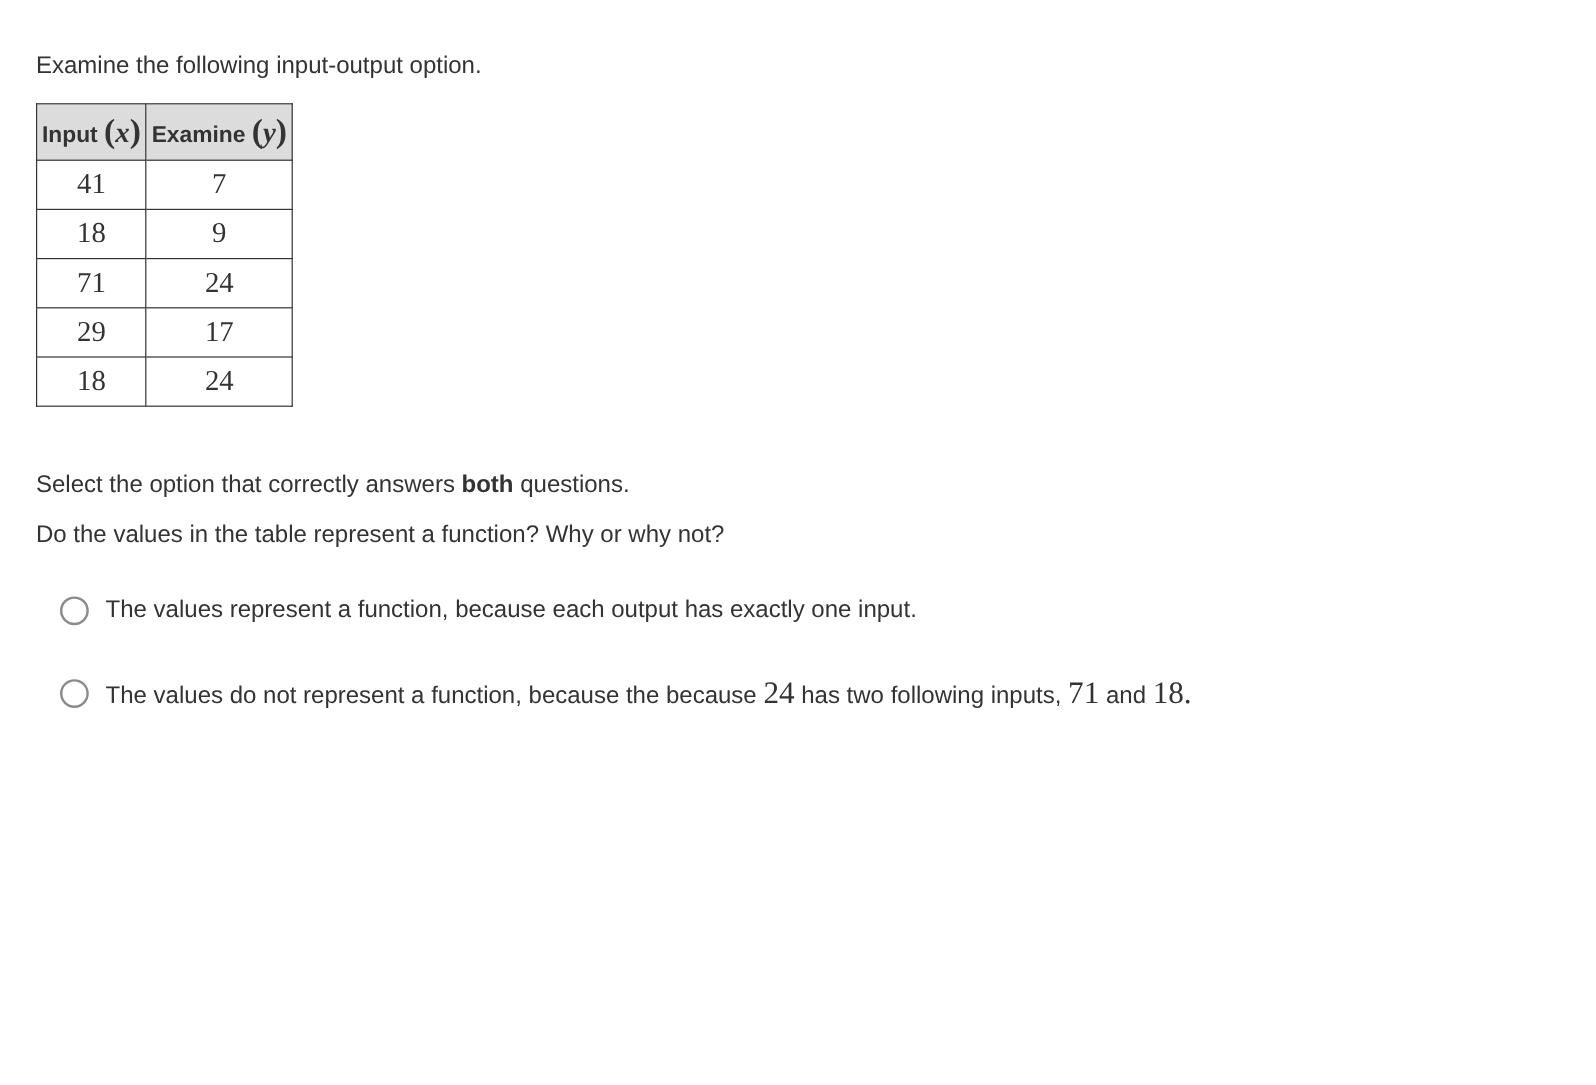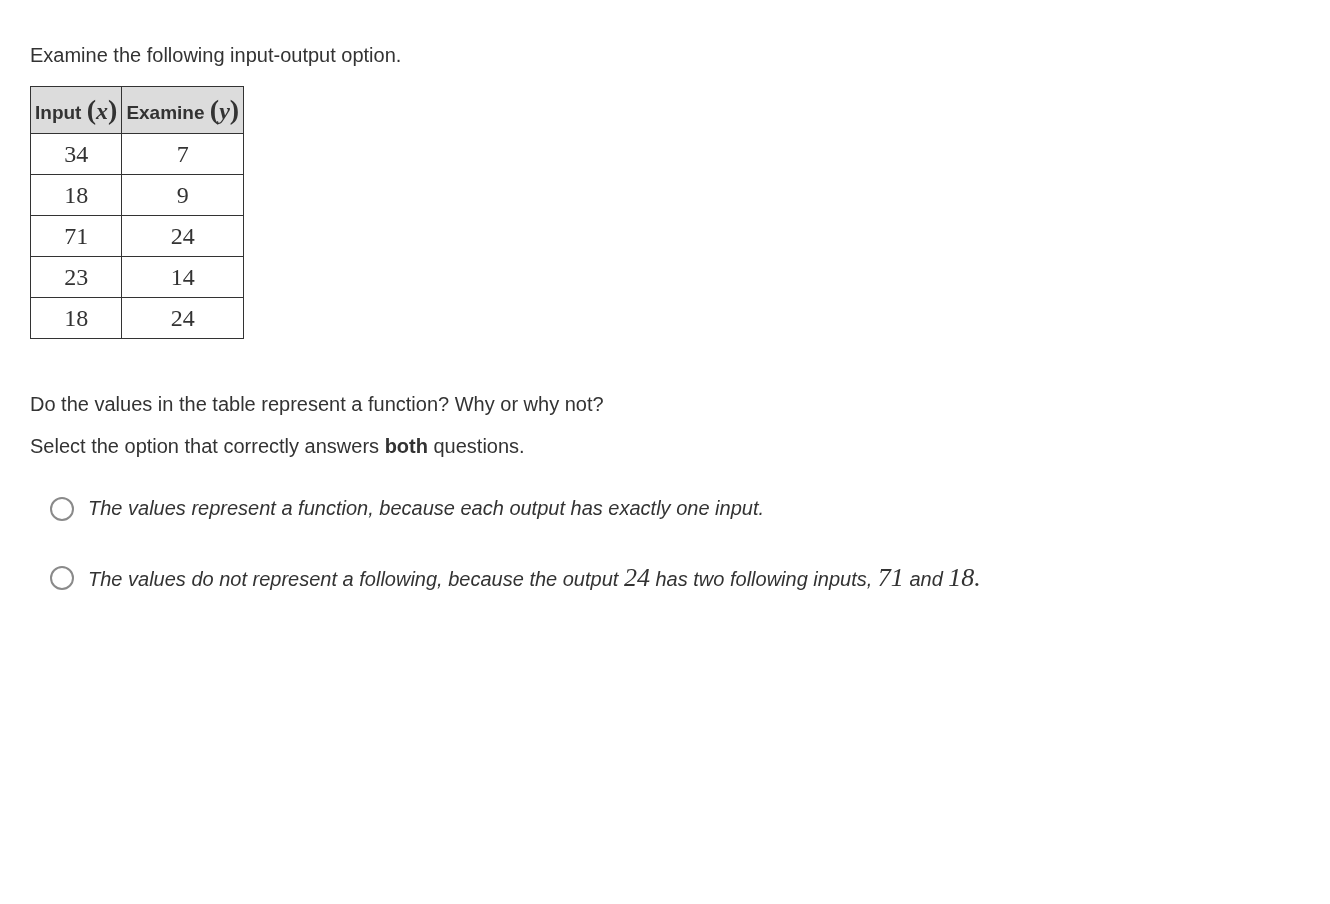--- a/index.html
+++ b/index.html
@@ -63,21 +63,20 @@
     height: 20px;
     border: 2px solid #8a8a8a;
     border-radius: 50%;
     margin-right: 14px;
     background: #fff;
   }
   .option-text {
     flex: 1 1 auto;
     font-size: 20px;
     line-height: 1.55;
-    font-style: italic;
   }
   .bignum {
     font-family: 'Times New Roman', Times, serif;
     font-size: 26px;
   }
 </style>
 </head>
 <body>
 
 <p class="instruction">Examine the following input-output option.</p>
@@ -88,60 +87,60 @@
     <th>
       <span>Input</span>
       <span class="paren">(</span><span class="mathvar">x</span><span class="paren">)</span>
     </th>
     <th>
       <span>Examine</span>
       <span class="paren">(</span><span class="mathvar">y</span><span class="paren">)</span>
     </th>
   </tr>
   <tr>
-    <td>34</td>
+    <td>41</td>
     <td>7</td>
   </tr>
   <tr>
     <td>18</td>
     <td>9</td>
   </tr>
   <tr>
     <td>71</td>
     <td>24</td>
   </tr>
   <tr>
-    <td>23</td>
-    <td>14</td>
+    <td>29</td>
+    <td>17</td>
   </tr>
   <tr>
     <td>18</td>
     <td>24</td>
   </tr>
 </tbody>
   </table>
 
 <div class="question-block">
-  <p>Do the values in the table represent a function? Why or why not?</p>
   <p>
     <span>Select the option that correctly answers </span><span class="bold">both</span><span> questions.</span>
   </p>
+  <p>Do the values in the table represent a function? Why or why not?</p>
 </div>
 
 <div class="options">
 
   <div class="option">
     <div class="radio"></div>
     <div class="option-text">
       <span>The values represent a function, because each output has exactly one input.</span>
     </div>
   </div>
 
   <div class="option">
     <div class="radio"></div>
     <div class="option-text">
-      <span>The values do not represent a following, because the output </span><span class="bignum">24</span><span> has two following inputs, </span><span class="bignum">71</span><span> and </span><span class="bignum">18</span><span class="bignum">.</span>
+      <span>The values do not represent a function, because the because </span><span class="bignum">24</span><span> has two following inputs, </span><span class="bignum">71</span><span> and </span><span class="bignum">18</span><span class="bignum">.</span>
     </div>
   </div>
 
 
 
 </div>
 
 </body></html>

